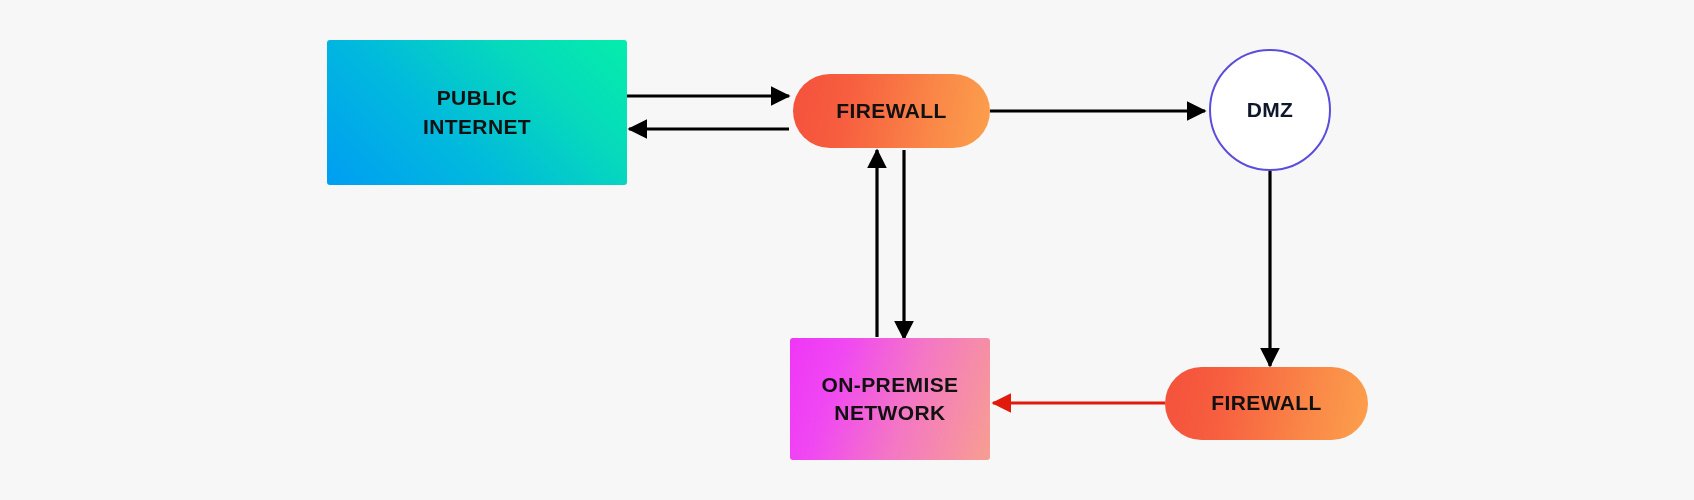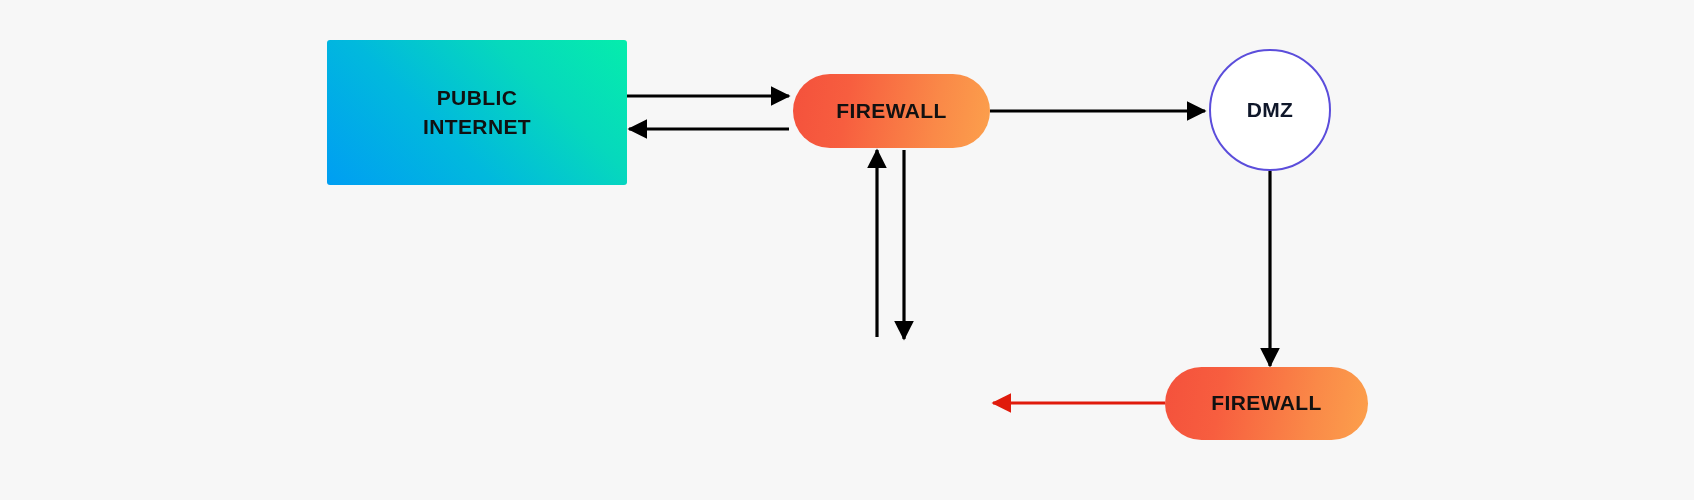--- a/index.html
+++ b/index.html
@@ -137,18 +137,22 @@
   </div>
 
   <div class="node" id="node-firewall-top">
     <span class="node-label">FIREWALL</span>
   </div>
 
   <div class="node" id="node-dmz">
     <span class="node-label">DMZ</span>
   </div>
 
+  <div class="node" id="node-on-premise-network">
+    <span class="node-label">ON-PREMISE
+NETWORK</span>
+  </div>
 
   <div class="node" id="node-firewall-bottom">
     <span class="node-label">FIREWALL</span>
   </div>
 
 </div>
 
 </body></html>

